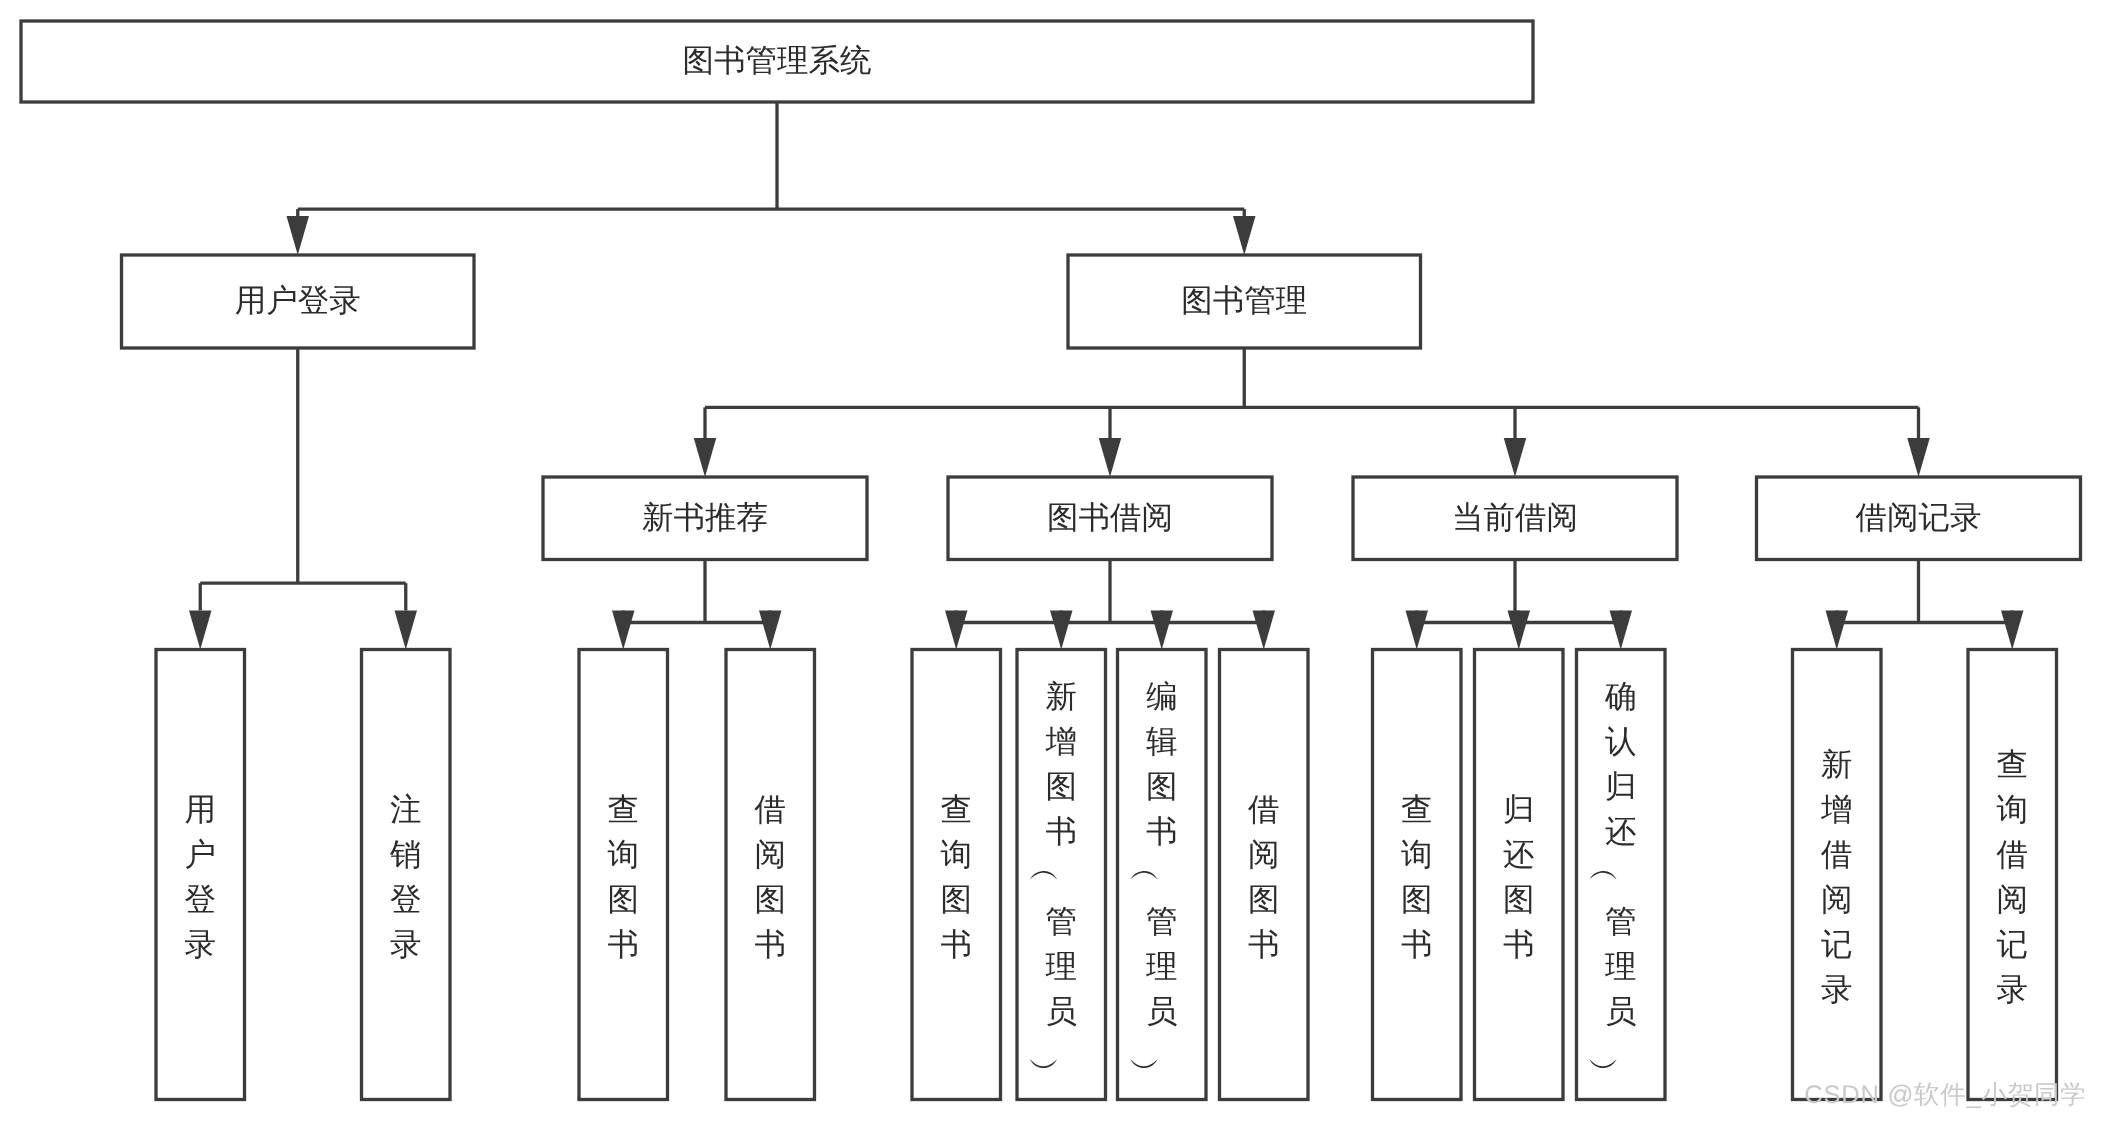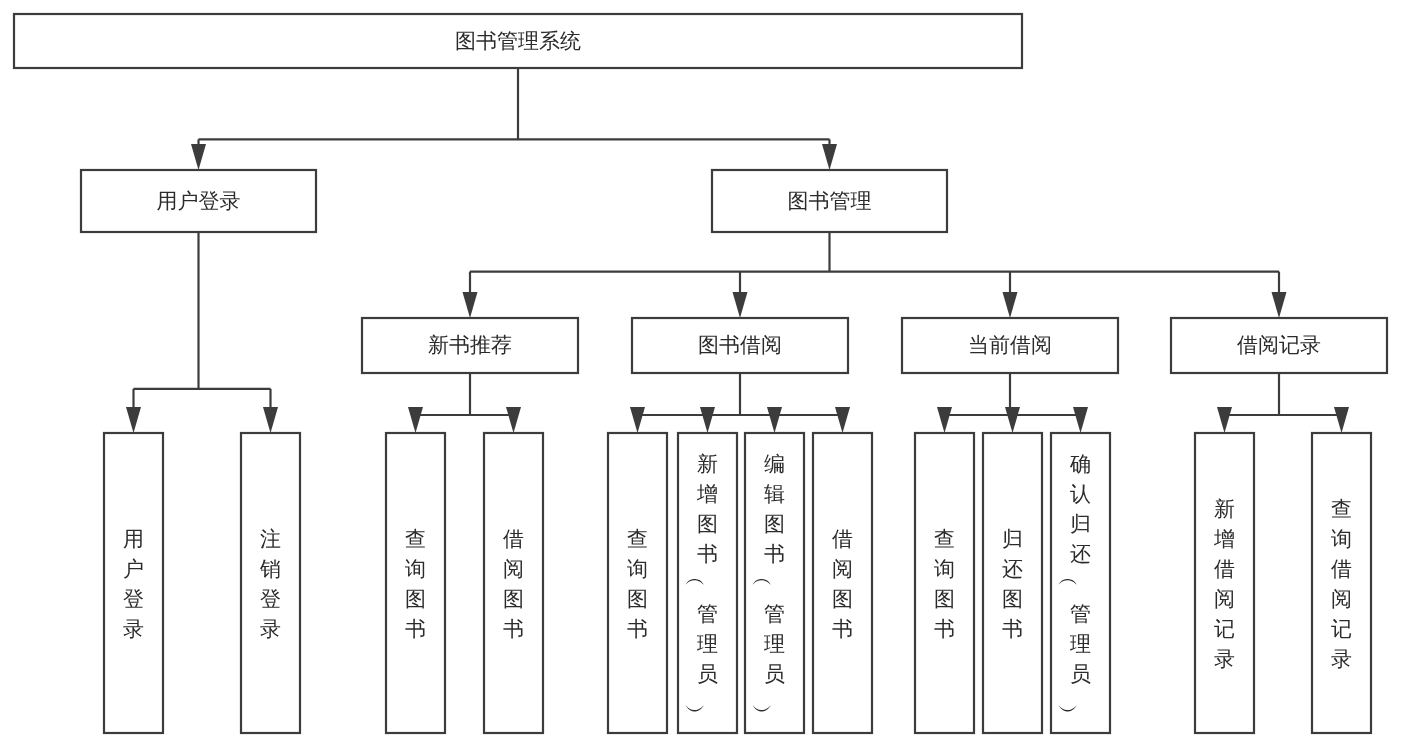--- a/index.html
+++ b/index.html
@@ -204,13 +204,14 @@
           <rect class="node-rect" x="1195" y="433" width="59" height="300"></rect>
           <text class="node-label-v" x="1224.5" y="516.4"><tspan x="1224.5" dy="0">新</tspan><tspan x="1224.5" dy="30">增</tspan><tspan x="1224.5" dy="30">借</tspan><tspan x="1224.5" dy="30">阅</tspan><tspan x="1224.5" dy="30">记</tspan><tspan x="1224.5" dy="30">录</tspan></text>
         </g>
         <g>
           <rect class="node-rect" x="1312" y="433" width="59" height="300"></rect>
           <text class="node-label-v" x="1341.5" y="516.4"><tspan x="1341.5" dy="0">查</tspan><tspan x="1341.5" dy="30">询</tspan><tspan x="1341.5" dy="30">借</tspan><tspan x="1341.5" dy="30">阅</tspan><tspan x="1341.5" dy="30">记</tspan><tspan x="1341.5" dy="30">录</tspan></text>
         </g>
       </g>
   </svg>
 
+  <div class="watermark">CSDN @软件_小贺同学</div>
 </div>
 
 </body></html>

